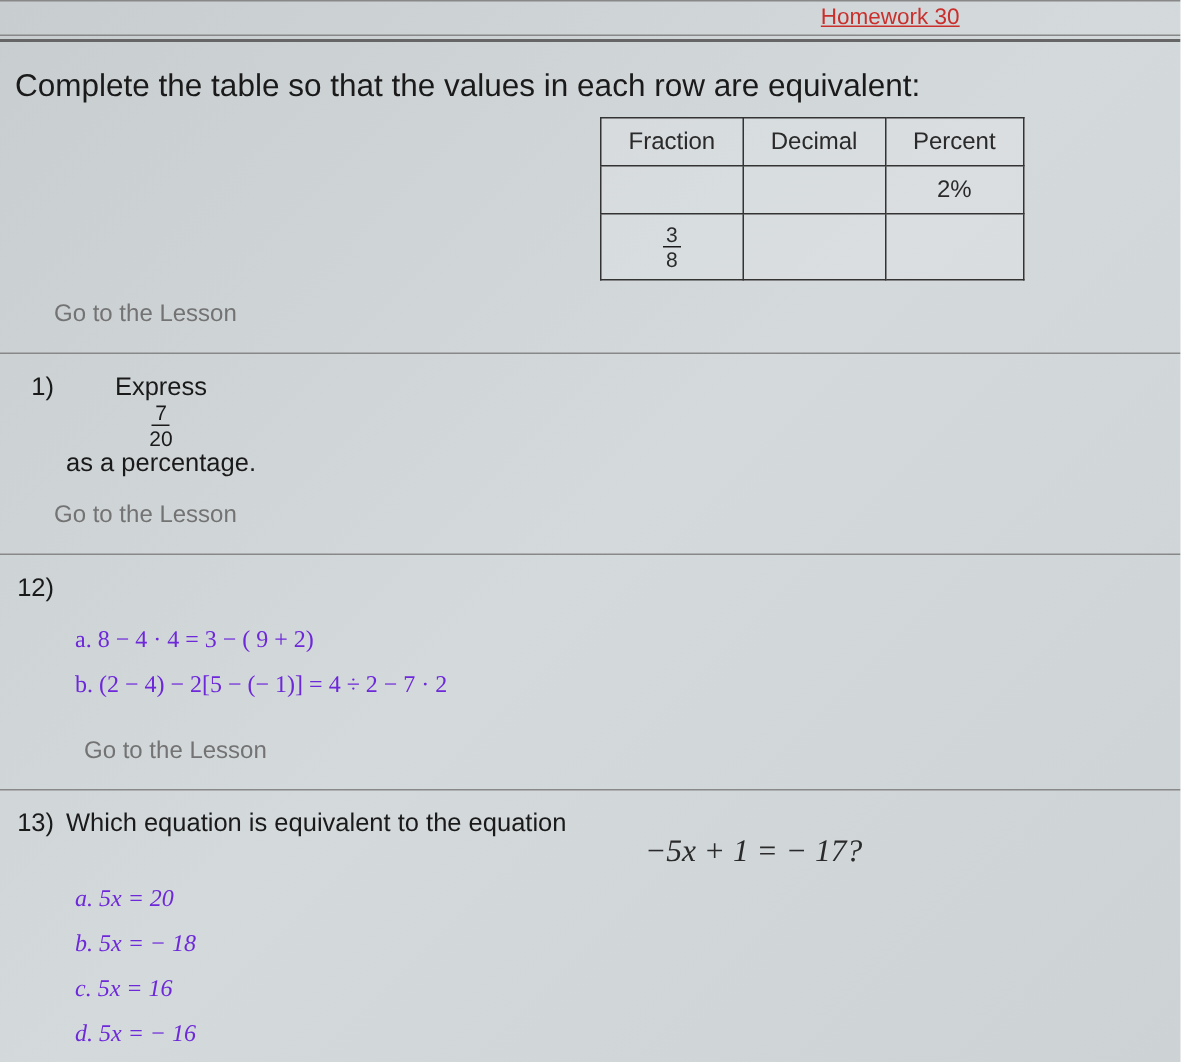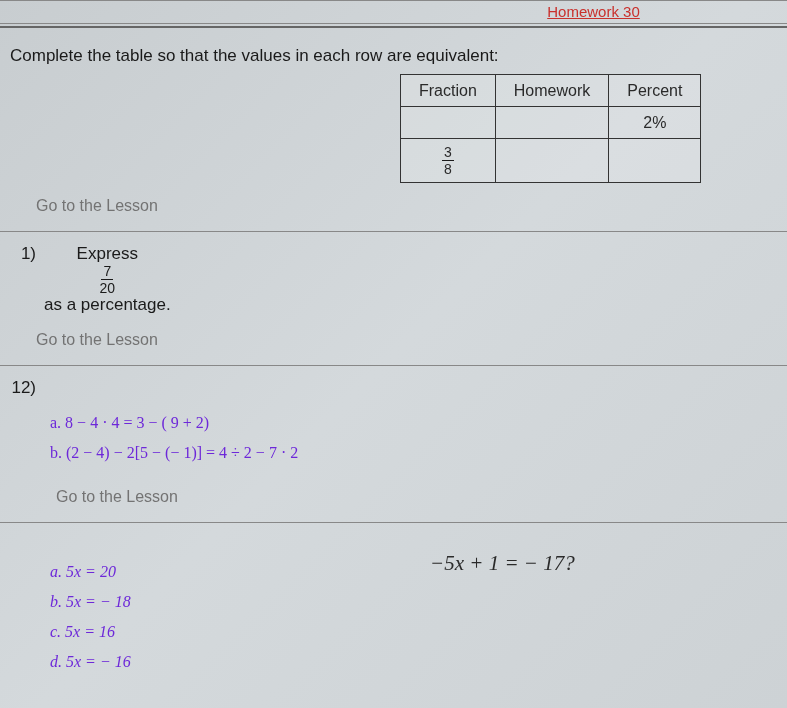--- a/index.html
+++ b/index.html
@@ -31,21 +31,21 @@
     }
     .top-border {
       border-top: 2px solid #666;
       margin-top: 2px;
     }
     .section {
       border-bottom: 1px solid #888;
       padding: 10px 0 16px 0;
     }
     .instruction {
-      font-size: 17px;
+      font-size: 21px;
       color: #1a1a1a;
       padding: 8px 2px 12px 10px;
     }
     .question-row {
       display: flex;
       align-items: flex-start;
       padding: 2px 10px;
     }
     .q-number {
       font-size: 17px;
@@ -135,21 +135,21 @@
   <span class="homework-title">Homework 30</span>
 </div>
 <div class="top-border"></div>
 
 <div class="section">
   <div class="instruction">Complete the table so that the values in each row are equivalent:</div>
   <table class="conv-table">
     <tbody>
         <tr>
       <th>Fraction</th>
-      <th>Homework</th>
+      <th>Decimal</th>
       <th>Percent</th>
     </tr>
     <tr>
       <td></td>
       <td></td>
       <td>2%</td>
     </tr>
     <tr>
       <td>
         <span class="fraction">
@@ -185,20 +185,24 @@
     <span class="q-number">12)</span>
   </div>
   <div class="options">
     <div class="option">a.  8  −  4  ·  4  =  3  −  ( 9  +  2)</div>
     <div class="option">b.  (2  −  4)  −   2[5  −  (− 1)]  =  4  ÷  2  −  7  ·  2</div>
   </div>
   <div class="lesson-link" style="margin-left:56px;">Go to the Lesson</div>
 </div>
 
 <div class="section section-13" style="border-bottom:none;">
+  <div class="question-row">
+    <span class="q-number">13)</span>
+    <span class="q-text">Which equation is equivalent to the equation</span>
+  </div>
   <div class="eq-right" style="top:28px;">
     <span class="math">−5x  +  1  =  − 17?</span>
   </div>
   <div class="options" style="margin-top:30px;">
     <div class="option"><span class="math">a.  5x  =   20</span></div>
     <div class="option"><span class="math">b.  5x  =   − 18</span></div>
     <div class="option"><span class="math">c.  5x  =   16</span></div>
     <div class="option"><span class="math">d. 5x  =   − 16</span></div>
   </div>
 </div>

